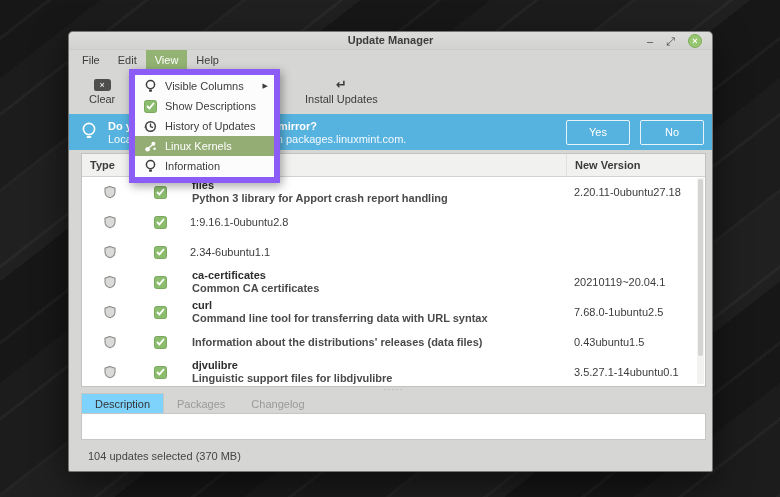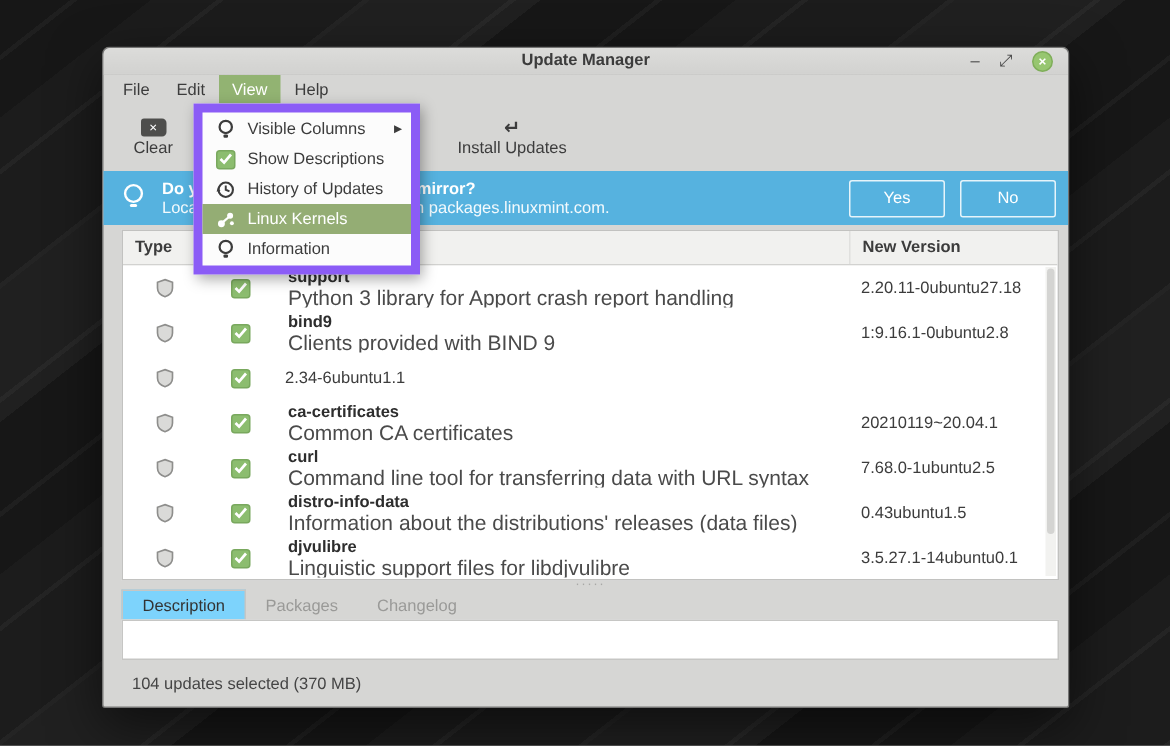--- a/index.html
+++ b/index.html
@@ -92,21 +92,21 @@
   .th { font-size:11px; font-weight:bold; color:#3c3c3c; }
   .th-type { padding-left:8px; }
   .th-ver { padding-left:8px; border-left:1px solid #e0e0de; height:100%; display:flex; align-items:center; }
   .t-row {
     display:grid; grid-template-columns:56px 44px 1fr 131px 8px;
     height:30px; align-items:center; background:#ffffff;
   }
   .cell-type, .cell-check { display:flex; justify-content:center; align-items:center; }
   .cell-name { padding-left:10px; overflow:hidden; white-space:nowrap; }
   .pkg-name { font-size:11px; font-weight:bold; color:#2d2d2d; line-height:13px; }
-  .pkg-desc { font-size:14px; color:#4a4a4a; line-height:13px; }
+  .pkg-desc { font-size:11px; color:#4a4a4a; line-height:13px;font-weight:bold; }
   .cell-ver { font-size:11px; color:#3c3c3c; padding-left:8px; white-space:nowrap; }
   .checkbox {
     width:13px; height:13px; background:#8cbd6f; border:1px solid #79a85e;
     border-radius:2.5px; display:flex; align-items:center; justify-content:center;
   }
   .v-scrollbar { position:absolute; top:24px; right:1px; bottom:2px; width:7px; background:#f2f2f0; }
   .v-thumb { position:absolute; top:1px; left:1px; width:5px; height:86%; background:#d4d4d2; border-radius:3px; }
   .resize-dots { height:6px; flex:0 0 6px; text-align:center; font-size:9px; line-height:5px; letter-spacing:1px; color:#a8a8a6; }
   
   .tabs { display:flex; height:20px; flex:0 0 20px; align-items:flex-end; }
@@ -199,43 +199,39 @@
               </svg>
           </span>
           <span class="cell-check">
             <span class="checkbox">
                 <svg width="9" height="8" viewBox="0 0 9 8">
                   <polyline points="1,4 3.4,6.4 8,1" fill="none" stroke="#ffffff" stroke-width="1.8"></polyline>
                 </svg>
               </span>
           </span>
           <span class="cell-name">
-            <div class="pkg-name">support</div>
+            <div class="pkg-name">files</div>
             <div class="pkg-desc">Python 3 library for Apport crash report handling</div>
           </span>
           <span class="cell-ver">2.20.11-0ubuntu27.18</span>
           <span></span>
         </div>
 
         <div class="t-row">
           <span class="cell-type">
             <svg width="14" height="14" viewBox="0 0 14 14">
                 <path d="M7 1.4 L12 3.2 V7 C12 9.9 9.9 11.9 7 12.8 C4.1 11.9 2 9.9 2 7 V3.2 Z" fill="#dadad8" stroke="#8e8e8c" stroke-width="1.1"></path>
               </svg>
           </span>
           <span class="cell-check">
             <span class="checkbox">
                 <svg width="9" height="8" viewBox="0 0 9 8">
                   <polyline points="1,4 3.4,6.4 8,1" fill="none" stroke="#ffffff" stroke-width="1.8"></polyline>
                 </svg>
               </span>
-          </span>
-          <span class="cell-name">
-            <div class="pkg-name">bind9</div>
-            <div class="pkg-desc">Clients provided with BIND 9</div>
           </span>
           <span class="cell-ver">1:9.16.1-0ubuntu2.8</span>
           <span></span>
         </div>
 
         <div class="t-row">
           <span class="cell-type">
             <svg width="14" height="14" viewBox="0 0 14 14">
                 <path d="M7 1.4 L12 3.2 V7 C12 9.9 9.9 11.9 7 12.8 C4.1 11.9 2 9.9 2 7 V3.2 Z" fill="#dadad8" stroke="#8e8e8c" stroke-width="1.1"></path>
               </svg>
@@ -300,21 +296,20 @@
               </svg>
           </span>
           <span class="cell-check">
             <span class="checkbox">
                 <svg width="9" height="8" viewBox="0 0 9 8">
                   <polyline points="1,4 3.4,6.4 8,1" fill="none" stroke="#ffffff" stroke-width="1.8"></polyline>
                 </svg>
               </span>
           </span>
           <span class="cell-name">
-            <div class="pkg-name">distro-info-data</div>
             <div class="pkg-desc">Information about the distributions' releases (data files)</div>
           </span>
           <span class="cell-ver">0.43ubuntu1.5</span>
           <span></span>
         </div>
 
         <div class="t-row">
           <span class="cell-type">
             <svg width="14" height="14" viewBox="0 0 14 14">
                 <path d="M7 1.4 L12 3.2 V7 C12 9.9 9.9 11.9 7 12.8 C4.1 11.9 2 9.9 2 7 V3.2 Z" fill="#dadad8" stroke="#8e8e8c" stroke-width="1.1"></path>

